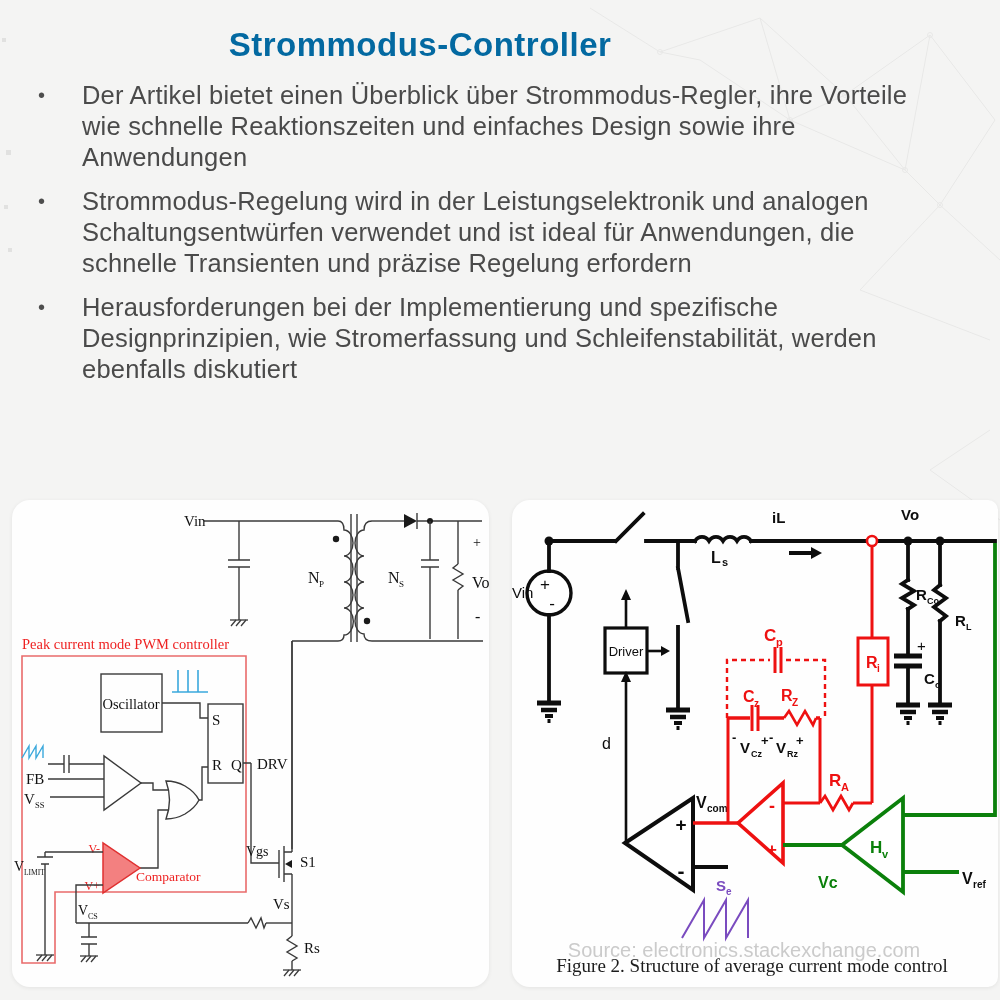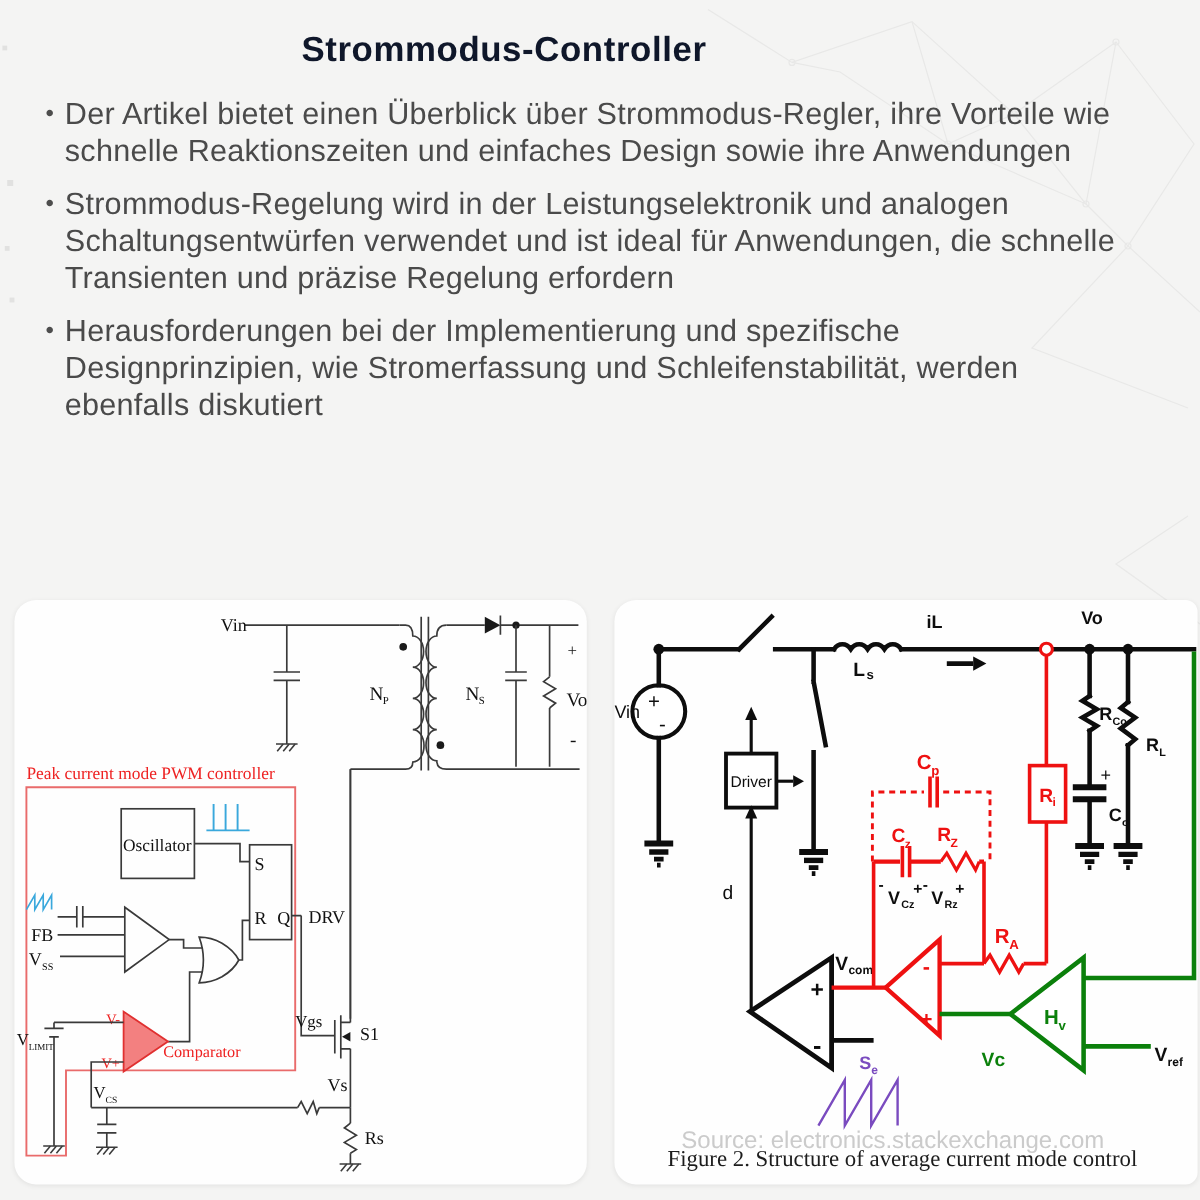--- a/index.html
+++ b/index.html
@@ -1,24 +1,24 @@
 <!DOCTYPE html>
 <html><head>
 <meta charset="utf-8">
 <style>
   html,body{margin:0;padding:0;}
   body{width:1000px;height:1000px;position:relative;background:#f4f4f3;overflow:hidden;
        font-family:"Liberation Sans",sans-serif;}
   .mesh{position:absolute;left:0;top:0;z-index:0;}
   .title{position:absolute;top:26px;left:0;width:840px;text-align:center;
-         font-size:29px;font-weight:bold;color:#0f172a;letter-spacing:.5px;z-index:2;}
+         font-size:33px;font-weight:bold;color:#0369a1;letter-spacing:.5px;z-index:2;}
   .bullets{position:absolute;left:38px;top:80px;width:895px;z-index:2;}
   .bullet{display:flex;margin-bottom:13px;}
   .dot{width:16px;flex:0 0 16px;color:#4d4d4d;font-size:20px;line-height:31px;}
-  .btext{font-size:25.5px;line-height:31px;color:#4a4a4a;letter-spacing:.2px;}
+  .btext{font-size:25.5px;line-height:31px;color:#4a4a4a;letter-spacing:.2px;margin-left:28px;}
   .card{position:absolute;top:500px;height:487px;background:#fefefe;border-radius:18px;
         box-shadow:0 1px 4px rgba(0,0,0,.07);z-index:1;}
   #card-left{left:12px;width:477px;}
   #card-right{left:512px;width:486px;border-top-right-radius:10px;border-bottom-right-radius:10px;}
   svg{display:block;}
   svg text{user-select:none;}
   .serif{font-family:"Liberation Serif",serif;}
   .sans{font-family:"Liberation Sans",sans-serif;}
   .gl{stroke:#3a3a3a;stroke-width:1.4;fill:none;}
   .gk{stroke:#0d0d0d;stroke-width:3.8;fill:none;stroke-linecap:square;}

